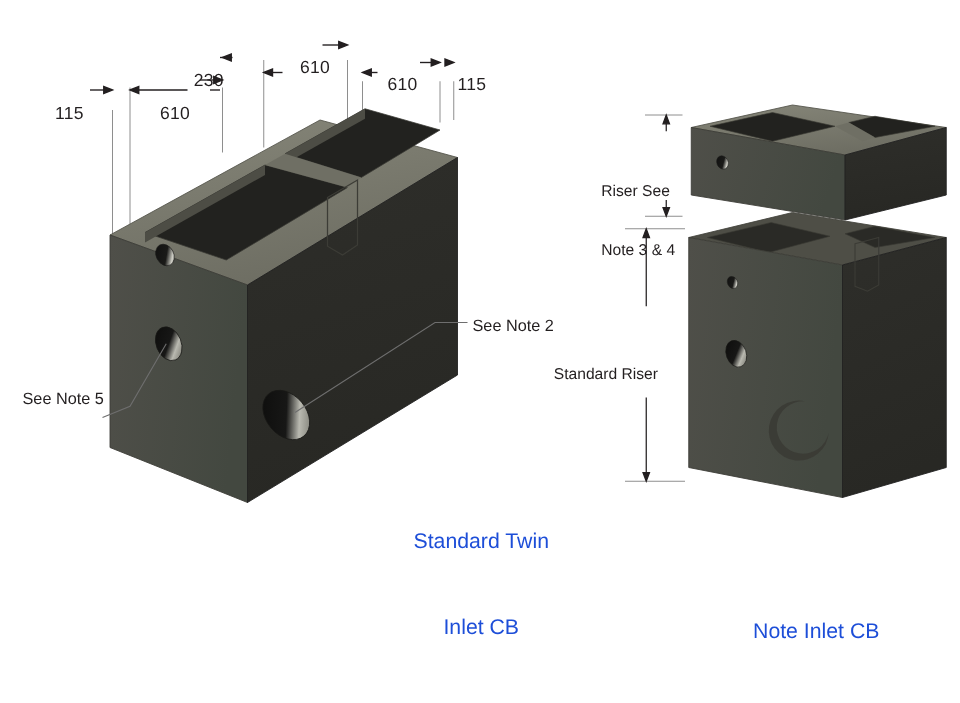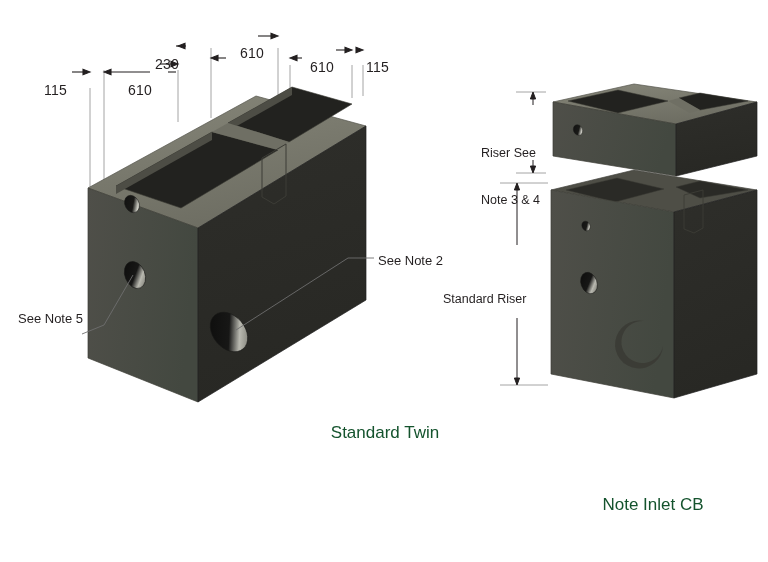--- a/index.html
+++ b/index.html
@@ -42,21 +42,21 @@
     font-size: 13px;
   }
   .annot-lbl {
     font-size: 12.5px;
     text-align: left;
   }
   .caption {
     font-size: 17px;
     text-align: center;
     line-height: 1.35;
-    color: #14532d;
+    color: #1d4ed8;
   }
 </style>
 </head>
 <body>
 
 <div id="stage">
 
   <svg id="art" viewBox="0 0 768 562" xmlns="http://www.w3.org/2000/svg">
     <defs>
       <linearGradient id="holeShadeA" x1="0" y1="0" x2="1" y2="1">
@@ -201,20 +201,21 @@
   <div class="lbl dim-num" style="left:155px; top:56px;text-align:center;">230</div>
   <div class="lbl dim-num" style="left:240px; top:45px;">610</div>
   <div class="lbl dim-num" style="left:310px; top:59px;">610</div>
   <div class="lbl dim-num" style="left:366px; top:59px;">115</div>
 
   <div class="lbl note-lbl" style="left:18px; top:311px;">See Note 5</div>
   <div class="lbl note-lbl" style="left:378px; top:253px;">See Note 2</div>
 
   <div class="lbl caption" style="left:300px; top:376px; width:170px;">
     <div>Standard Twin</div>
+    <div>Inlet CB</div>
   </div>
 
   <div class="lbl annot-lbl" style="left:481px; top:115px; width:72px;">
     <div>Riser See</div>
     <div>Note 3 &amp; 4</div>
   </div>
 
   <div class="lbl annot-lbl" style="left:443px; top:261px; width:116px;">
     <div>Standard Riser</div>
   </div>

